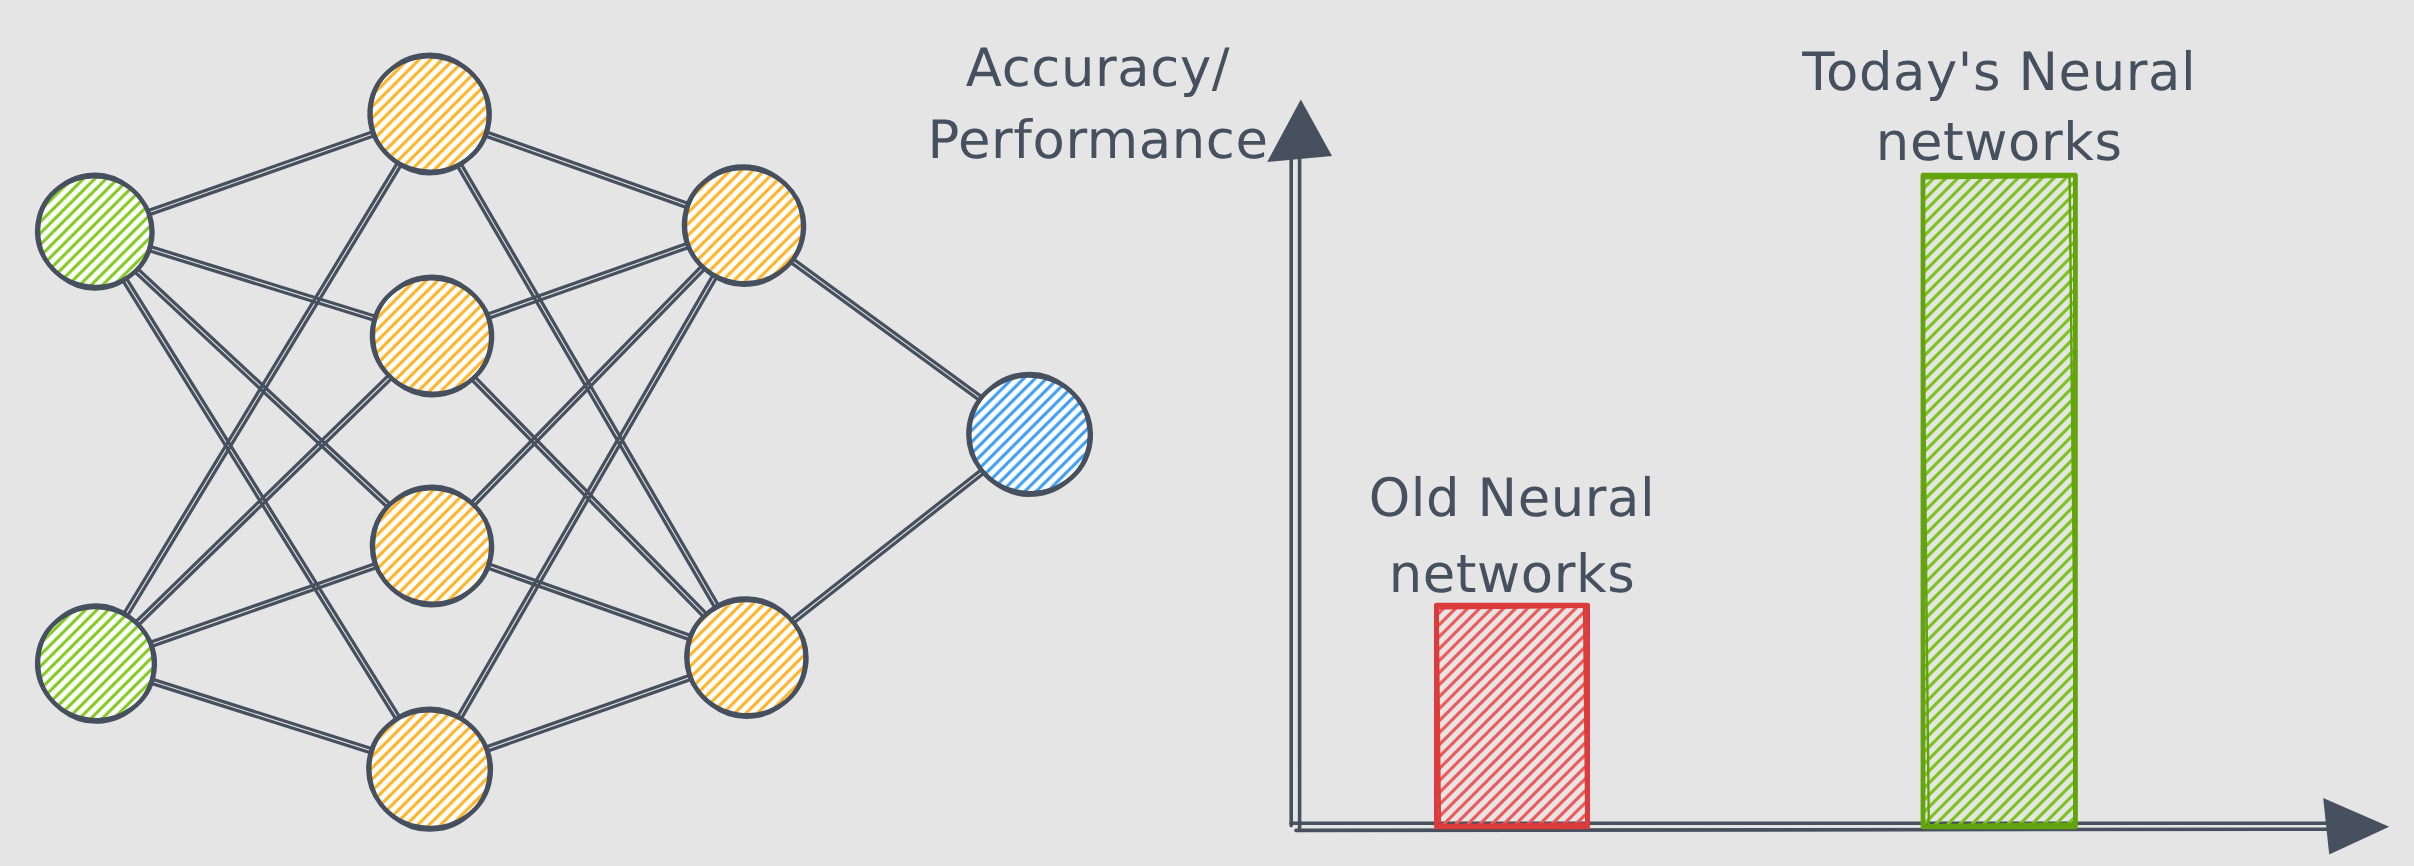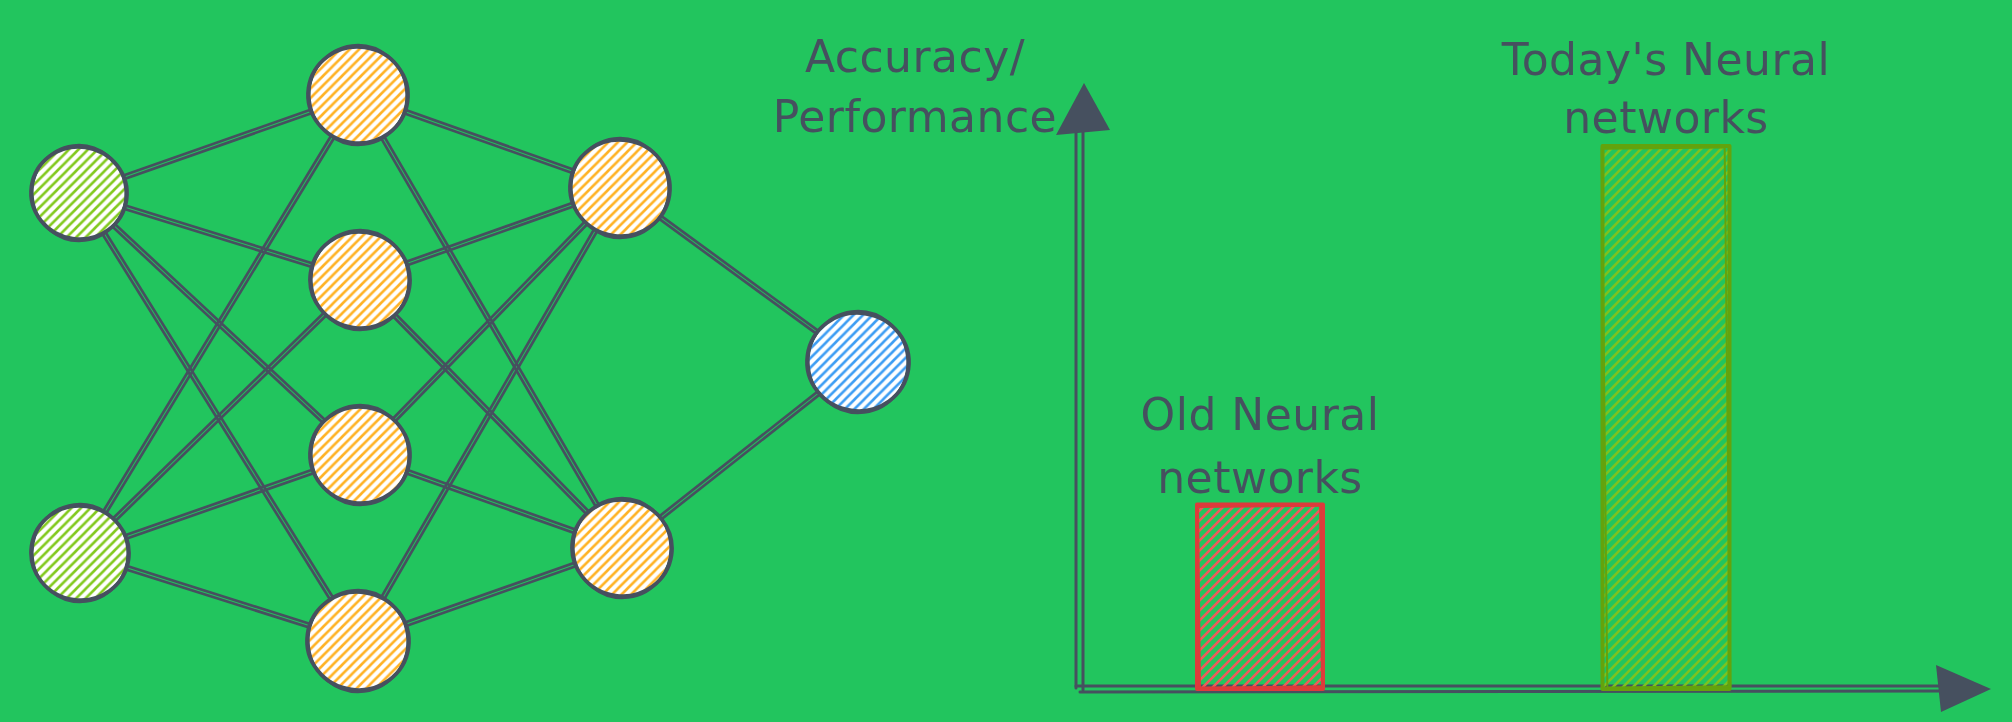--- a/index.html
+++ b/index.html
@@ -1,16 +1,16 @@
 <!DOCTYPE html>
 <html style="--ink: #46505f; --node-green: #82c91e; --node-orange: #ffb224; --node-blue: #3d9df3; --bar-red-stroke: #dd3b3b; --bar-red-hatch: #ee5a5a; --bar-green-stroke: #63a30d; --bar-green-hatch: #7cc31f;"><head>
 <meta charset="utf-8">
 <style>
   html, body { margin: 0; padding: 0; background: #ffffff; }
-  .stage { position: relative; width: 2012px; height: 722px; background: #22c55e; overflow: hidden; }
+  .stage { position: relative; width: 2012px; height: 722px; background: #e5e5e5; overflow: hidden; }
   svg { display: block; }
   text {
     font-family: "DejaVu Sans", sans-serif;
     fill: var(--ink);
     letter-spacing: 0.5px;
   }
   .ink    { stroke: var(--ink); }
   .fill-ink { fill: var(--ink); }
   .hl     { fill: none; stroke-width: 2.6; stroke-linecap: square; }
   .hl-green    { stroke: var(--node-green); }

